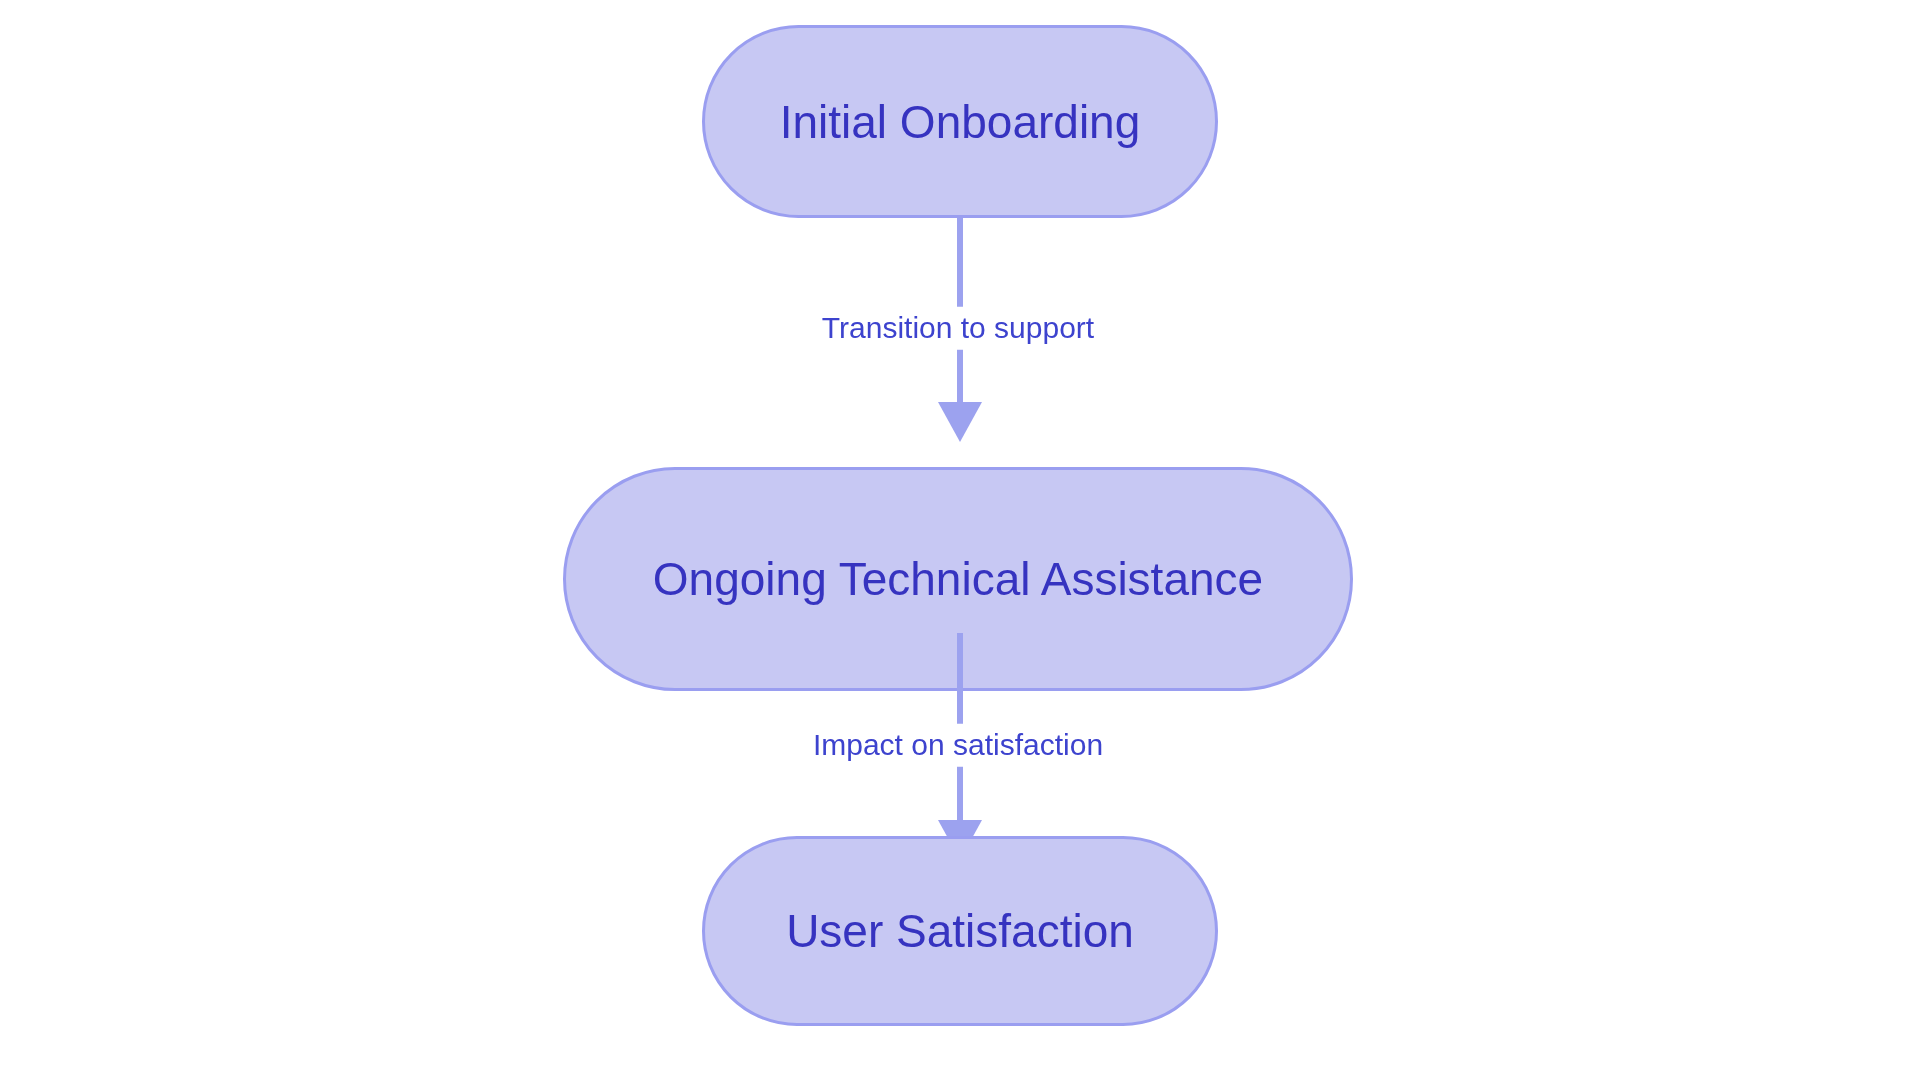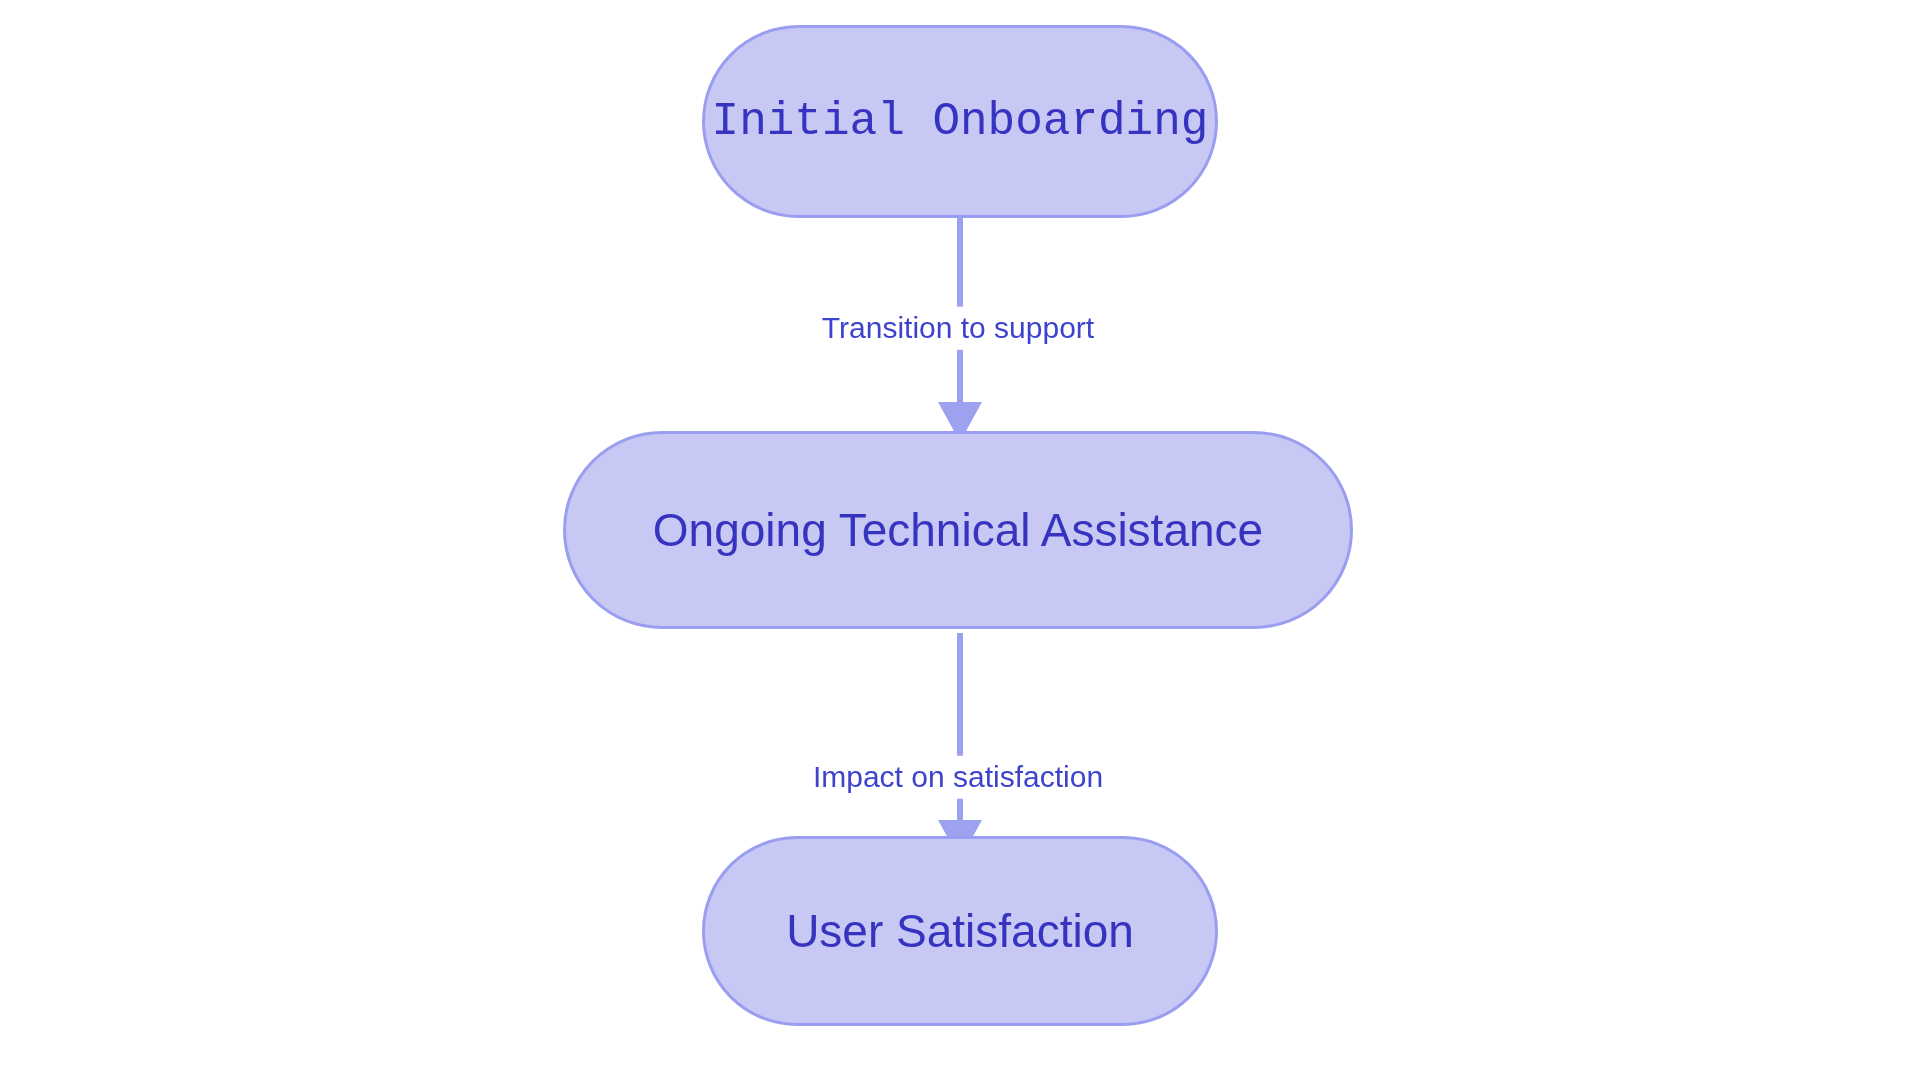--- a/index.html
+++ b/index.html
@@ -24,22 +24,22 @@
     display: flex;
     align-items: center;
     justify-content: center;
   }
   .node .node-text {
     color: var(--node-text, #3633c0);
     font-size: 46px;
     line-height: 1;
     white-space: nowrap;
   }
-  .node-a { left: 702px; top:  25px; width: 516px; height: 193px; font-family: Liberation Mono, monospace; }
-  .node-b { left: 563px; top: 431px; width: 790px; height: 198px; }
+  .node-a { left: 702px; top:  25px; width: 516px; height: 193px; }
+  .node-b { left: 563px; top: 467px; width: 790px; height: 224px; }
   .node-c { left: 702px; top: 836px; width: 516px; height: 190px; }
 
   .edge-line {
     position: absolute;
     left: 957px;
     width: 6px;
     background: var(--edge-line, #9ca2ef);
   }
   .edge-line.edge-1 { top: 218px; height: 186px; }
   .edge-line.edge-2 { top: 633px; height: 187px; }
@@ -61,21 +61,21 @@
     left: 958px;
     transform: translate(-50%, -50%);
     background: var(--edge-label-background, #ffffff);
     color: var(--edge-label-text, #3d43ce);
     font-size: 30px;
     line-height: 1.15;
     padding: 4px 14px;
     white-space: nowrap;
   }
   .edge-label.label-1 { top: 328px; }
-  .edge-label.label-2 { top: 745px; margin-top: 32px; }
+  .edge-label.label-2 { top: 745px; }
 </style>
 </head>
 <body>
 
 <div class="canvas">
 
   <div class="node node-a">
     <span class="node-text">Initial Onboarding</span>
   </div>
 

